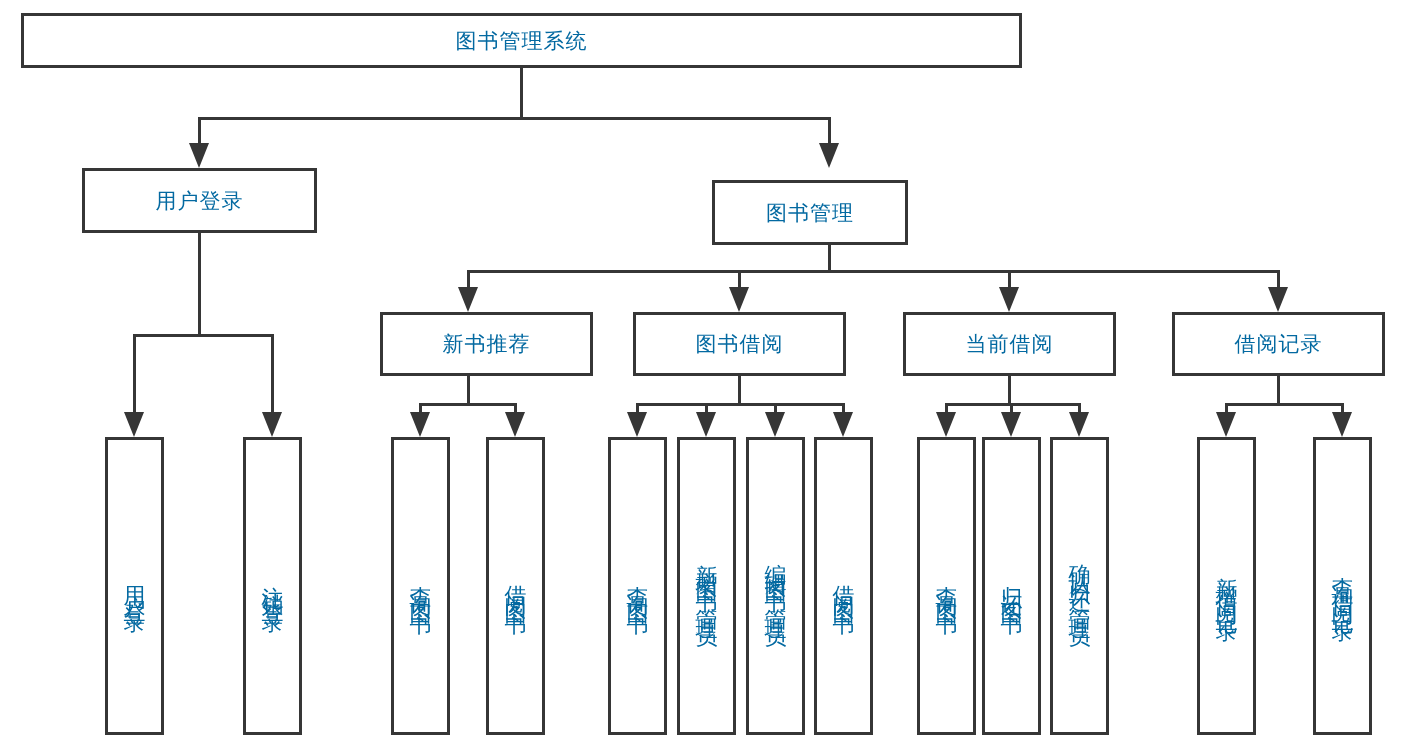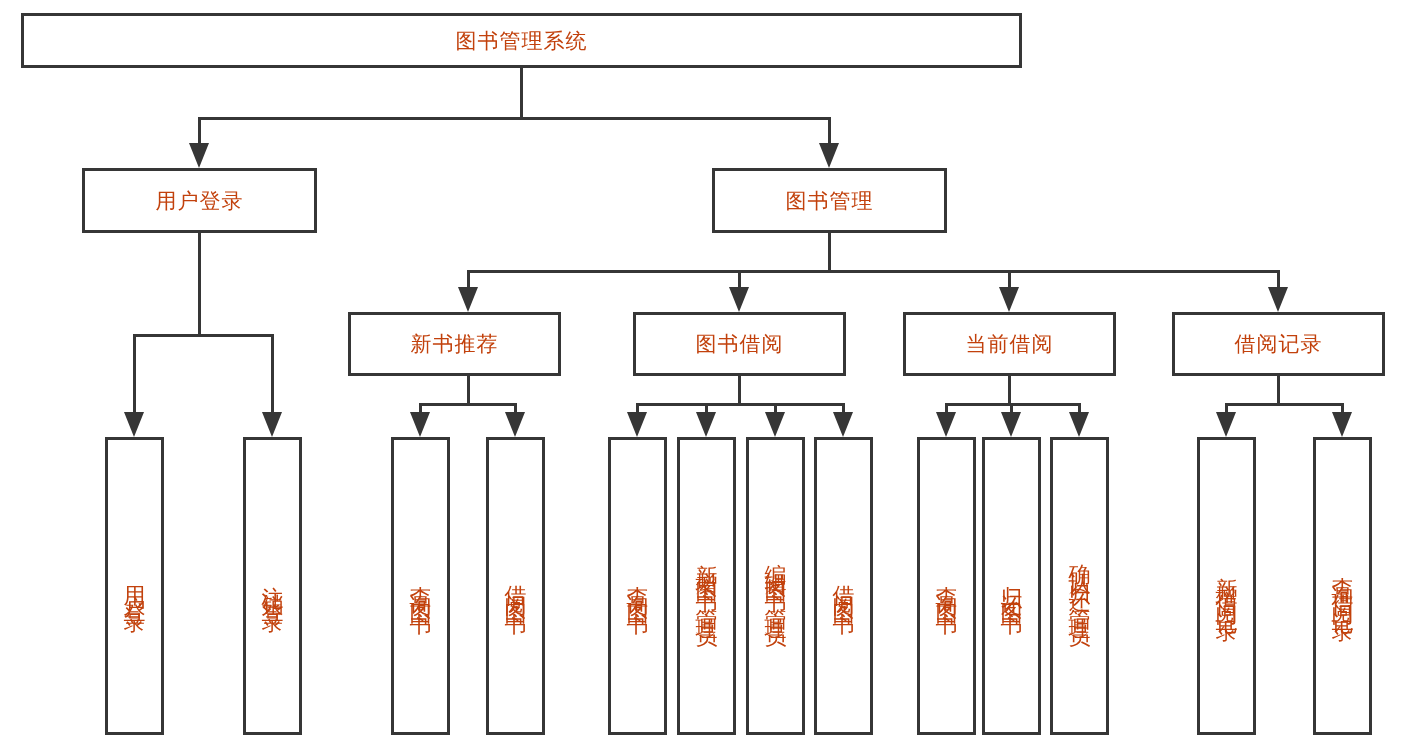--- a/index.html
+++ b/index.html
@@ -20,21 +20,21 @@
     border-right: 10px solid transparent;
     border-top: 25px solid #363636;
   }
   
   .box {
     position: absolute;
     box-sizing: border-box;
     border: 3px solid #363636;
     background: #ffffff;
     display: flex; align-items: center; justify-content: center;
-    color: #c2410c;
+    color: #0369a1;
     text-align: right;
   }
   .hbox .lbl { font-size: 21px; letter-spacing: 1px; white-space: nowrap; }
   .vbox { top: 437px; width: 59px; height: 298px; }
   .vbox .vlbl {
     writing-mode: vertical-rl;
     text-orientation: mixed;
     font-size: 22px;
     letter-spacing: 9px;
     line-height: 1;
@@ -114,25 +114,25 @@
   <div class="ln" style="left:1341px;top:403px;width:3px;height:12px"></div>
   <div class="ah" style="left:1332px;top:412px"></div>
 
   <div class="box hbox" style="left:21px;top:13px;width:1001px;height:55px">
     <span class="lbl">图书管理系统</span>
   </div>
 
   <div class="box hbox" style="left:82px;top:168px;width:235px;height:65px">
     <span class="lbl">用户登录</span>
   </div>
-  <div class="box hbox" style="left:712px;top:168px;width:235px;height:65px">
+  <div class="box hbox" style="left:712px;top:180px;width:196px;height:65px">
     <span class="lbl">图书管理</span>
   </div>
 
-  <div class="box hbox" style="left:348px;top:312px;width:213px;height:64px">
+  <div class="box hbox" style="left:380px;top:312px;width:213px;height:64px">
     <span class="lbl">新书推荐</span>
   </div>
   <div class="box hbox" style="left:633px;top:312px;width:213px;height:64px">
     <span class="lbl">图书借阅</span>
   </div>
   <div class="box hbox" style="left:903px;top:312px;width:213px;height:64px">
     <span class="lbl">当前借阅</span>
   </div>
   <div class="box hbox" style="left:1172px;top:312px;width:213px;height:64px">
     <span class="lbl">借阅记录</span>

